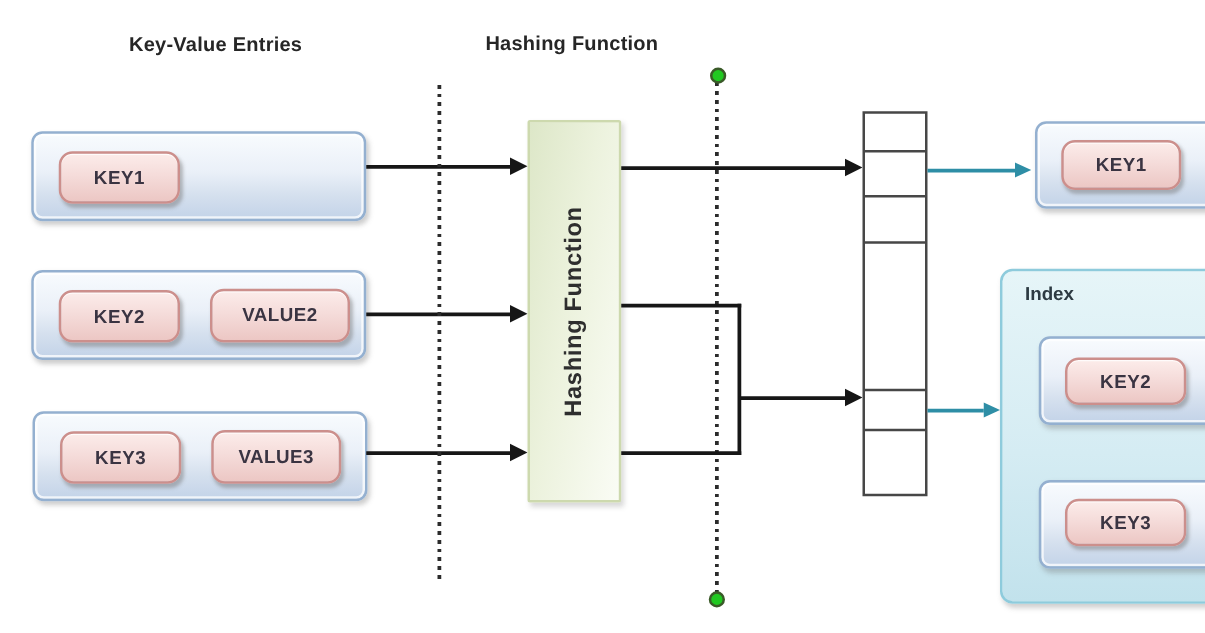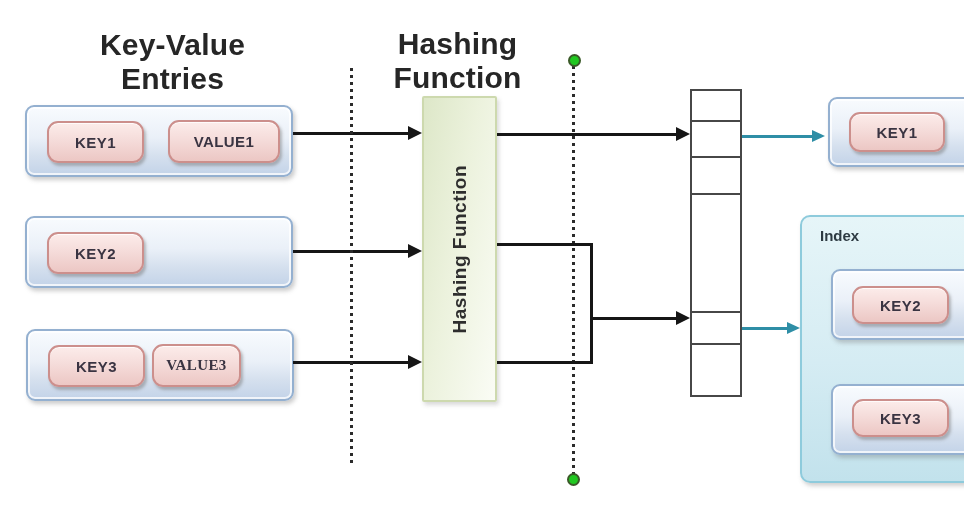--- a/index.html
+++ b/index.html
@@ -1,19 +1,19 @@
 <!DOCTYPE html>
 <html><head>
 <meta charset="utf-8">
 <style>
   html,body{margin:0;padding:0;background:#fff;}
   .canvas{position:relative;width:964px;height:506px;background:#ffffff;overflow:hidden;
           font-family:"Liberation Sans",sans-serif;}
 
-  .title{position:absolute;font-size:30px;font-weight:700;color:#262626;text-align:center;
+  .title{position:absolute;font-size:16px;font-weight:700;color:#262626;text-align:center;
          letter-spacing:0.2px;}
 
   
   .bluebox{position:absolute;border:2px solid #94b0d0;border-radius:9px;box-sizing:border-box;
            background:linear-gradient(180deg,#f8fbfe 0%,#eaf0f8 45%,#d5e0ee 72%,#c3d3e8 100%);
            box-shadow:inset 0 0 0 2px rgba(255,255,255,.75), 2px 3px 4px rgba(110,110,110,.35);}
 
   
   .pill{position:absolute;border:2px solid #cc8f8c;border-radius:11px;box-sizing:border-box;
         background:linear-gradient(180deg,#fcecea 0%,#f5dcda 45%,#ecc7c4 100%);
@@ -60,30 +60,30 @@
 </head>
 <body>
 
 <div class="canvas">
 
   <div class="title" style="left:45px;top:28px;width:255px;">Key-Value Entries</div>
   <div class="title" style="left:345px;top:27px;width:225px;">Hashing Function</div>
 
   <div class="bluebox" style="left:25px;top:105px;width:268px;height:72px;">
     <div class="pill" style="left:20px;top:14px;width:97px;height:42px;">KEY1</div>
-    <div class="pill" style="left:141px;top:13px;width:112px;height:43px;">VALUE1</div>
   </div>
 
   <div class="bluebox" style="left:25px;top:216px;width:268px;height:72px;">
     <div class="pill" style="left:20px;top:14px;width:97px;height:42px;">KEY2</div>
+    <div class="pill" style="left:141px;top:13px;width:112px;height:43px;">VALUE2</div>
   </div>
 
   <div class="bluebox" style="left:26px;top:329px;width:268px;height:72px;">
     <div class="pill" style="left:20px;top:14px;width:97px;height:42px;">KEY3</div>
-    <div class="pill" style="left:124px;top:13px;width:89px;height:43px;font-family:Liberation Serif, serif;">VALUE3</div>
+    <div class="pill" style="left:141px;top:13px;width:104px;height:43px;">VALUE3</div>
   </div>
 
   <div class="hline" style="left:293px;top:132px;width:115px;"></div>
   <div class="ahead" style="left:408px;top:126px;"></div>
   <div class="hline" style="left:293px;top:250px;width:115px;"></div>
   <div class="ahead" style="left:408px;top:244px;"></div>
   <div class="hline" style="left:293px;top:361px;width:115px;"></div>
   <div class="ahead" style="left:408px;top:355px;"></div>
 
   <div class="dotline" style="left:350px;top:68px;height:397px;"></div>

